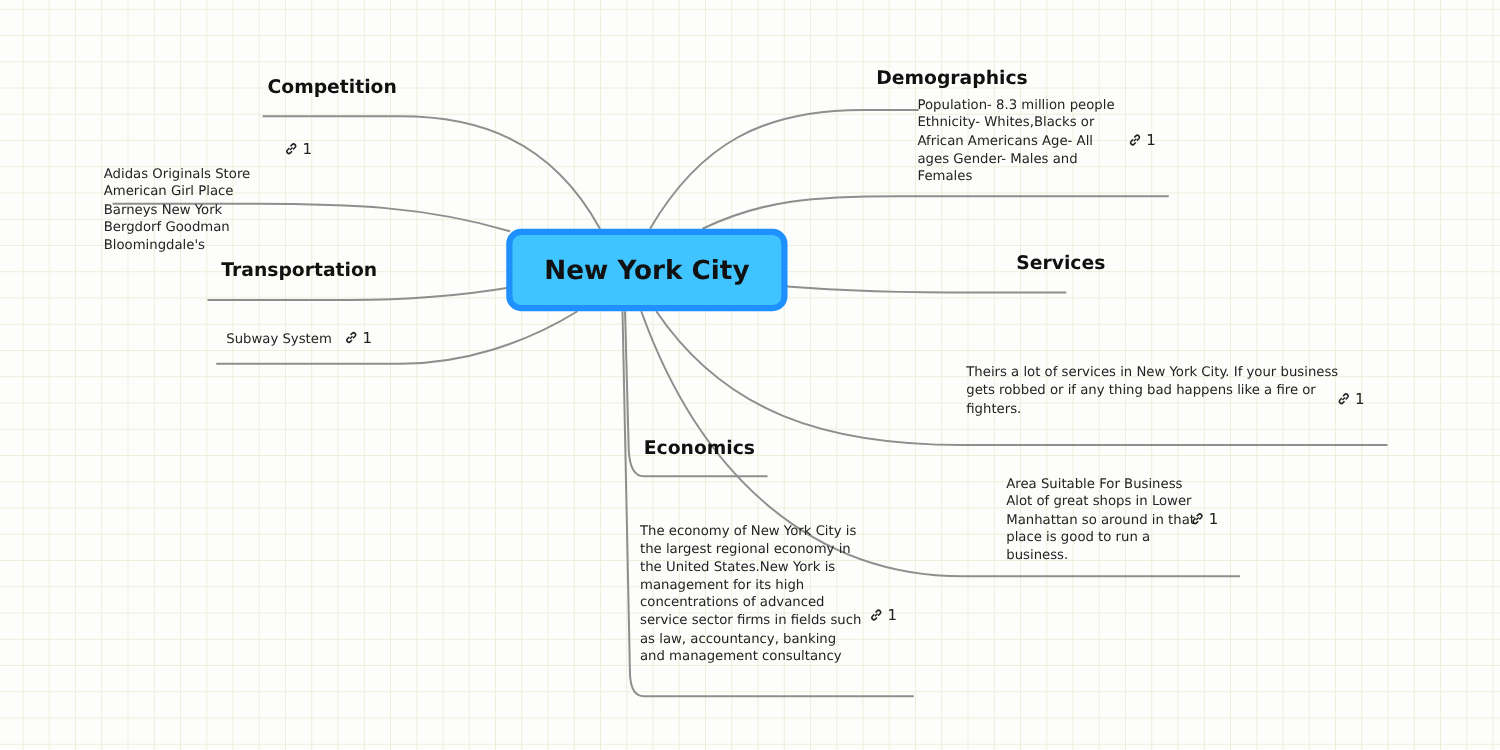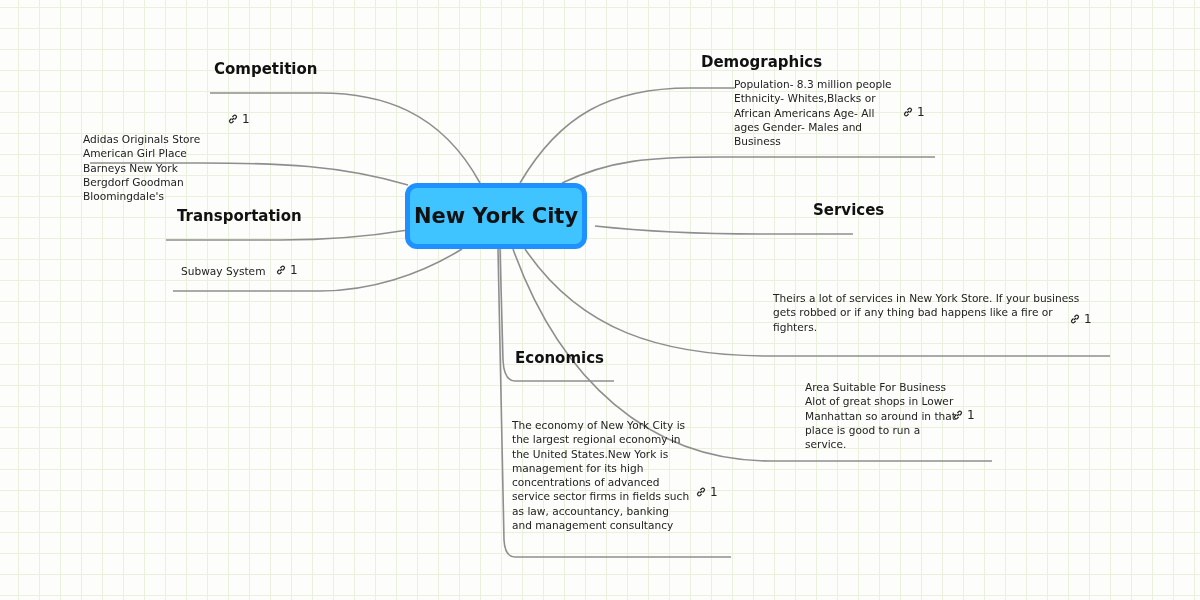--- a/index.html
+++ b/index.html
@@ -10,21 +10,21 @@
       linear-gradient(to right, #e9f0dc 1px, transparent 1px),
       linear-gradient(to bottom, #e9f0dc 1px, transparent 1px);
     background-size:21px 21px;
     background-position:18px 7px;
     font-family:"DejaVu Sans", "Liberation Sans", sans-serif;
     color:#111;
   }
   svg.links { position:absolute; left:0; top:0; width:1200px; height:600px; }
   svg.links path { fill:none; stroke:#8e8e8e; stroke-width:1.6; }
   .central {
-    position:absolute; left:405px; top:183px; width:182px; height:66px;
+    position:absolute; left:405px; top:183px; width:225px; height:66px;
     box-sizing:border-box; border:5px solid #1e90ff; border-radius:12px;
     background:#40c4ff; display:flex; align-items:center; justify-content:center;
     font-weight:bold; font-size:21px; color:#111;
   }
   .topic { position:absolute; font-weight:bold; font-size:15px; white-space:nowrap; }
   .note {
     position:absolute; font-size:10.6px; line-height:14.3px; color:#222;
   }
   .link-badge {
     position:absolute; font-size:12px; color:#222; display:flex; align-items:center; gap:3px;
@@ -102,58 +102,58 @@
 </div>
 
 <div class="topic" style="left:701px; top:53px;">
   <span>Demographics</span>
 </div>
 <div class="note" style="left:734px; top:77px;">
   <div>Population- 8.3 million people</div>
   <div>Ethnicity- Whites,Blacks or</div>
   <div>African Americans Age- All</div>
   <div>ages Gender- Males and</div>
-  <div>Business</div>
+  <div>Females</div>
 </div>
 <div class="link-badge" style="left:902px; top:105px;">
   <svg viewBox="0 0 12 12">
       <g fill="none" stroke="#222" stroke-width="1.2">
         <path d="M5,7 L7,5"></path>
         <path d="M4.5,5.5 L3,7 a1.6,1.6 0 0 0 2.3,2.3 L6.6,8"></path>
         <path d="M7.5,6.5 L9,5 a1.6,1.6 0 0 0 -2.3,-2.3 L5.4,4"></path>
       </g>
     </svg>
   <span>1</span>
 </div>
 
 <div class="topic" style="left:774px; top:201px;margin-left:39px;">
   <span>Services</span>
 </div>
 <div class="note" style="left:773px; top:291px;">
-  <div>Theirs a lot of services in New York Store. If your business</div>
+  <div>Theirs a lot of services in New York City. If your business</div>
   <div>gets robbed or if any thing bad happens like a fire or</div>
   <div>fighters.</div>
 </div>
 <div class="link-badge" style="left:1069px; top:312px;">
   <svg viewBox="0 0 12 12">
       <g fill="none" stroke="#222" stroke-width="1.2">
         <path d="M5,7 L7,5"></path>
         <path d="M4.5,5.5 L3,7 a1.6,1.6 0 0 0 2.3,2.3 L6.6,8"></path>
         <path d="M7.5,6.5 L9,5 a1.6,1.6 0 0 0 -2.3,-2.3 L5.4,4"></path>
       </g>
     </svg>
   <span>1</span>
 </div>
 
 <div class="note" style="left:793px; top:380px;margin-left:12px;">
   <div>Area Suitable For Business</div>
   <div>Alot of great shops in Lower</div>
   <div>Manhattan so around in that</div>
   <div>place is good to run a</div>
-  <div>service.</div>
+  <div>business.</div>
 </div>
 <div class="link-badge" style="left:952px; top:408px;">
   <svg viewBox="0 0 12 12">
       <g fill="none" stroke="#222" stroke-width="1.2">
         <path d="M5,7 L7,5"></path>
         <path d="M4.5,5.5 L3,7 a1.6,1.6 0 0 0 2.3,2.3 L6.6,8"></path>
         <path d="M7.5,6.5 L9,5 a1.6,1.6 0 0 0 -2.3,-2.3 L5.4,4"></path>
       </g>
     </svg>
   <span>1</span>

